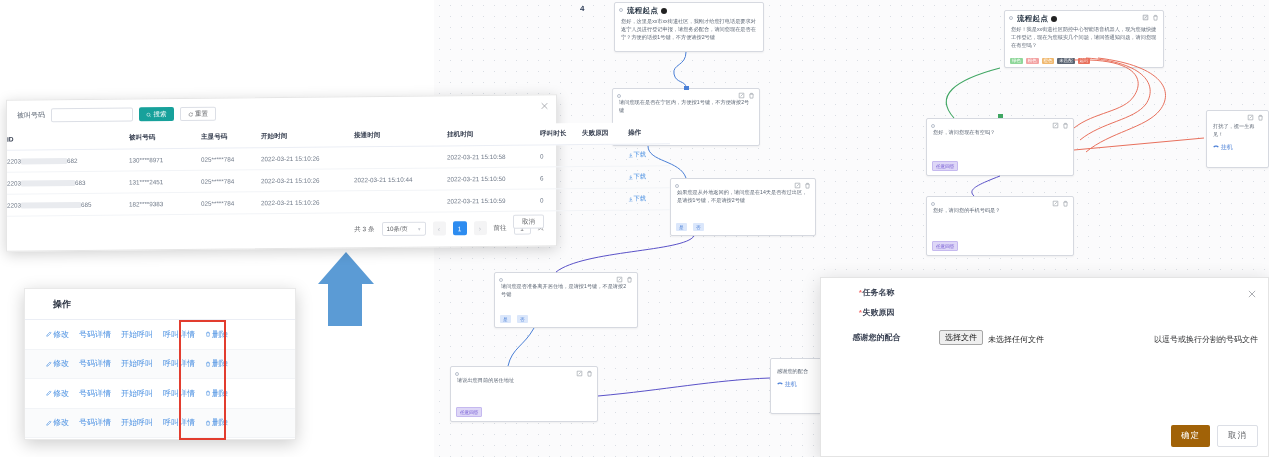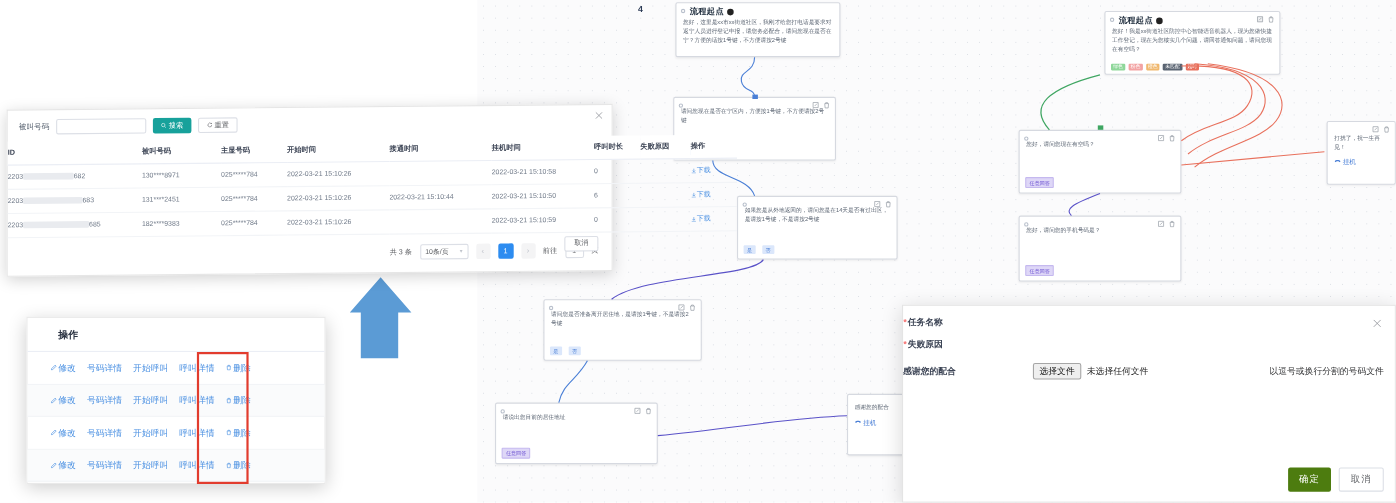--- a/index.html
+++ b/index.html
@@ -125,33 +125,33 @@
   
   #ai-task-modal {
     position:absolute; left:820px; top:277px; width:449px; height:180px;
     background:#fff; border:1px solid #e4e4e4;
     box-shadow:0 4px 18px rgba(0,0,0,.16);
   }
   .md-title { font-size:11.5px; color:#303133; padding:10px 0 0 10px; }
   .md-close { position:absolute; right:11px; top:11px; width:10px; height:10px; color:#909399; cursor:pointer; }
   .md-close svg { width:10px; height:10px; }
   .md-row { display:flex; align-items:center; margin-top:9px; }
-  .md-label { width:118px; text-align:left; font-size:8px; color:#3b4354; font-weight:bold;
+  .md-label { width:118px; text-align:center; font-size:8px; color:#3b4354; font-weight:bold;
               padding-right:7px; white-space:nowrap; }
   .req { color:#f56c6c; margin-right:1px; }
   .md-input { flex:1; height:19px; margin-right:10px; border:1px solid #dcdfe6; border-radius:2px;
               background:#fff; font-size:8px; color:#555; padding:0 7px; line-height:17px; }
   .md-input.center { text-align:center; border-top-color:#f0f1f3; }
-  .file-pick { display:flex; align-items:center; gap:5px; flex:1; }
+  .file-pick { display:flex; align-items:flex-end; gap:5px; flex:1; }
   .btn-file { border:1px solid #a6a6a6; background:#efefef; border-radius:2px;
               font-size:8px; color:#111; padding:1px 5px; cursor:pointer; }
   .file-none { font-size:8px; color:#222; }
   .file-hint { font-size:8px; color:#303133; margin-left:auto; margin-right:10px; white-space:nowrap; }
   .md-footer { position:absolute; right:10px; bottom:9px; display:flex; gap:7px; }
-  .btn-primary { background:#4d7c0f; color:#fff; border:none; border-radius:2px;
+  .btn-primary { background:#a16207; color:#fff; border:none; border-radius:2px;
                  font-size:8.5px; padding:0 10px; cursor:pointer; letter-spacing:1px; }
   .btn-default { background:#fff; color:#606266; border:1px solid #dcdfe6; border-radius:2px;
                  font-size:8.5px; padding:4px 10px; cursor:pointer; letter-spacing:1px; }
 </style>
 </head>
 <body>
 
 <div class="stage">
 
   <div id="flow-canvas">

